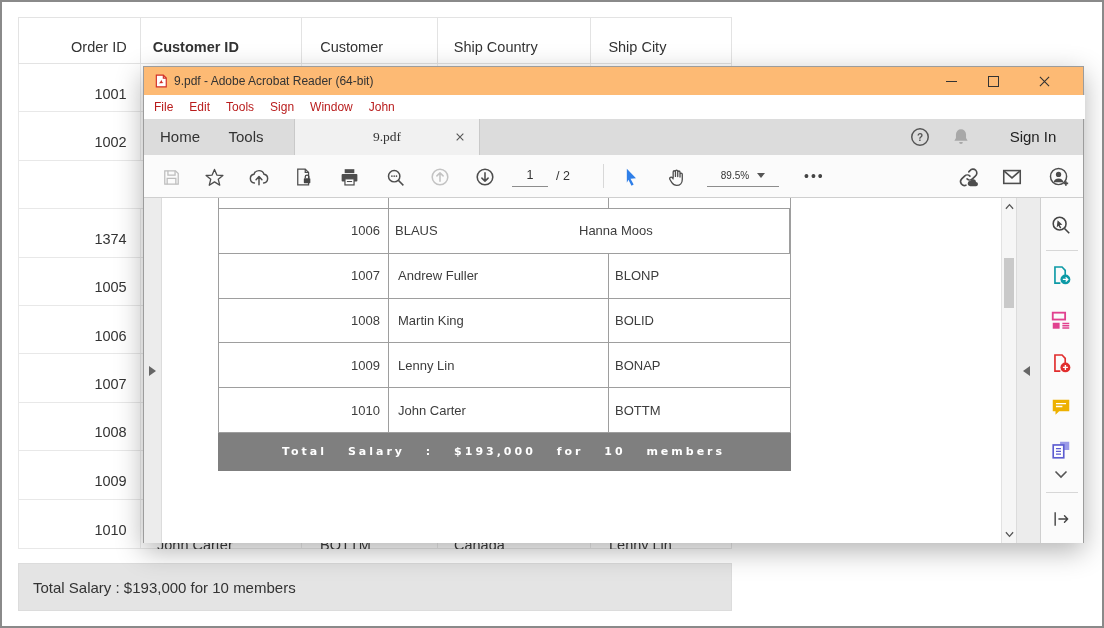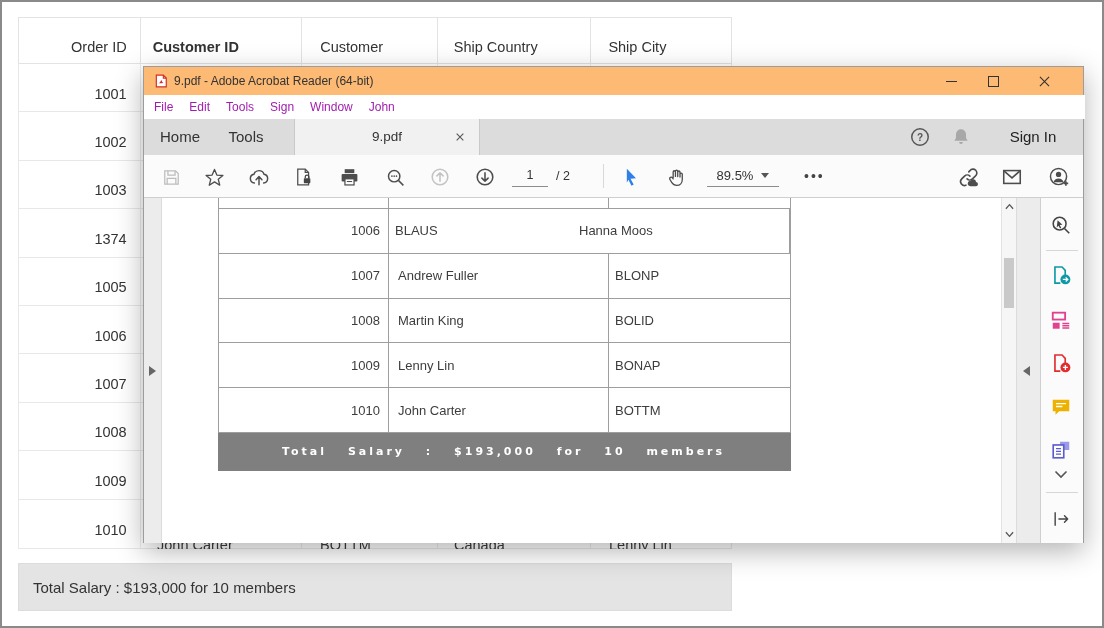--- a/index.html
+++ b/index.html
@@ -21,35 +21,35 @@
   .summary-bar{background:#e4e4e4;border:1px solid #dcdcdc;box-sizing:border-box;display:flex;
                align-items:center;font-size:15px;color:#333;padding-left:14px;}
   .frag{position:absolute;font-size:14.5px;color:#3c3c3c;white-space:nowrap;}
   
   #acrobat{position:absolute;left:141px;top:64px;width:941px;height:477px;background:#fff;
            border:1px solid #9c9c9c;box-sizing:border-box;box-shadow:0 8px 26px rgba(0,0,0,.30);}
   .titlebar{position:absolute;left:0;top:0;width:939px;height:28px;background:#fdba74;}
   .title-txt{position:absolute;left:30px;top:0;line-height:28px;font-size:12px;color:#333;white-space:nowrap;}
   .winbtn{position:absolute;top:0;width:32px;height:28px;display:flex;align-items:center;justify-content:center;cursor:default;}
   .menubar{position:absolute;left:0;top:28px;width:939px;height:24px;background:#fff;display:flex;padding-left:2px;}
-  .menu-item{font-size:12px;line-height:24px;padding:0 8px;color:#a21caf;}
+  .menu-item{font-size:12px;line-height:24px;padding:0 8px;color:#b91c1c;}
   .tabbar{position:absolute;left:0;top:52px;width:939px;height:36px;background:#dcdcdc;}
   .tab{position:absolute;top:0;height:36px;line-height:36px;font-size:15px;color:#333;text-align:center;}
   .doc-tab{position:absolute;left:150px;top:0;width:186px;height:36px;background:#f1f1f1;
-           border-left:1px solid #c9c9c9;border-right:1px solid #c9c9c9;box-sizing:border-box;}
+           border-left:1px solid #c9c9c9;border-right:1px solid #c9c9c9;box-sizing:border-box;font-family:Liberation Serif, serif;}
   .doc-tab .lbl{position:absolute;left:0;width:100%;text-align:center;line-height:36px;font-size:13.5px;color:#333;}
   .toolbar{position:absolute;left:0;top:88px;width:939px;height:43px;background:#fbfbfb;
            border-bottom:1px solid #cfcfcf;box-sizing:border-box;}
   .tbtn{position:absolute;top:8px;width:28px;height:28px;display:flex;align-items:center;justify-content:center;}
   .page-box{position:absolute;left:368px;top:9px;width:36px;height:22px;border-bottom:1px solid #8d8d8d;
             text-align:center;font-size:12.5px;line-height:22px;color:#333;}
   .page-total{position:absolute;left:412px;top:0;line-height:42px;font-size:12.5px;color:#333;}
   .tb-sep{position:absolute;left:459px;top:9px;width:1px;height:24px;background:#d8d8d8;}
   .zoom-ctl{position:absolute;left:563px;top:9px;width:72px;height:22px;border-bottom:1px solid #8d8d8d;
-            display:flex;align-items:center;justify-content:center;gap:8px;font-size:13px;color:#333;}
+            display:flex;align-items:center;justify-content:center;gap:8px;font-size:10px;color:#333;}
   .caret{width:0;height:0;border-left:4px solid transparent;border-right:4px solid transparent;border-top:5px solid #555;}
   .more-dots{position:absolute;left:660px;top:0;line-height:42px;font-size:14px;color:#444;letter-spacing:2px;}
   .docarea{position:absolute;left:0;top:131px;width:939px;height:345px;background:#fff;}
   .gutter-l{position:absolute;left:0;top:131px;width:18px;height:345px;background:#ececec;border-right:1px solid #dcdcdc;box-sizing:border-box;}
   .gutter-r{position:absolute;left:872px;top:131px;width:24px;height:345px;background:#ececec;border-left:1px solid #dcdcdc;box-sizing:border-box;}
   .tri-r{width:0;height:0;border-top:5px solid transparent;border-bottom:5px solid transparent;border-left:7px solid #666;}
   .tri-l{width:0;height:0;border-top:5px solid transparent;border-bottom:5px solid transparent;border-right:7px solid #666;}
   .scrollbar{position:absolute;left:857px;top:131px;width:15px;height:345px;background:#f6f6f6;border-left:1px solid #e2e2e2;box-sizing:border-box;}
   .sb-thumb{position:absolute;left:2px;top:60px;width:10px;height:50px;background:#c9c9c9;}
   .toolpanel{position:absolute;left:896px;top:131px;width:43px;height:345px;background:#fbfbfb;border-left:1px solid #cfcfcf;box-sizing:border-box;}
@@ -104,23 +104,20 @@
   <div class="abs grid-row" style="left:16px;top:110.4px;width:714px;height:48.4px;">
       <div class="gc num" style="width:122px;">
         <span>1002</span>
       </div>
       <div class="gc" style="width:162px;"></div>
       <div class="gc" style="width:136px;"></div>
       <div class="gc" style="width:154px;"></div>
       <div class="gc" style="width:140px;"></div>
     </div>
   <div class="abs grid-row" style="left:16px;top:158.8px;width:714px;height:48.4px;">
-      <div class="gc num" style="width:122px;">
-        <span>1003</span>
-      </div>
       <div class="gc" style="width:162px;"></div>
       <div class="gc" style="width:136px;"></div>
       <div class="gc" style="width:154px;"></div>
       <div class="gc" style="width:140px;"></div>
     </div>
   <div class="abs grid-row" style="left:16px;top:207.2px;width:714px;height:48.4px;">
       <div class="gc num" style="width:122px;">
         <span>1374</span>
       </div>
       <div class="gc" style="width:162px;"></div>

